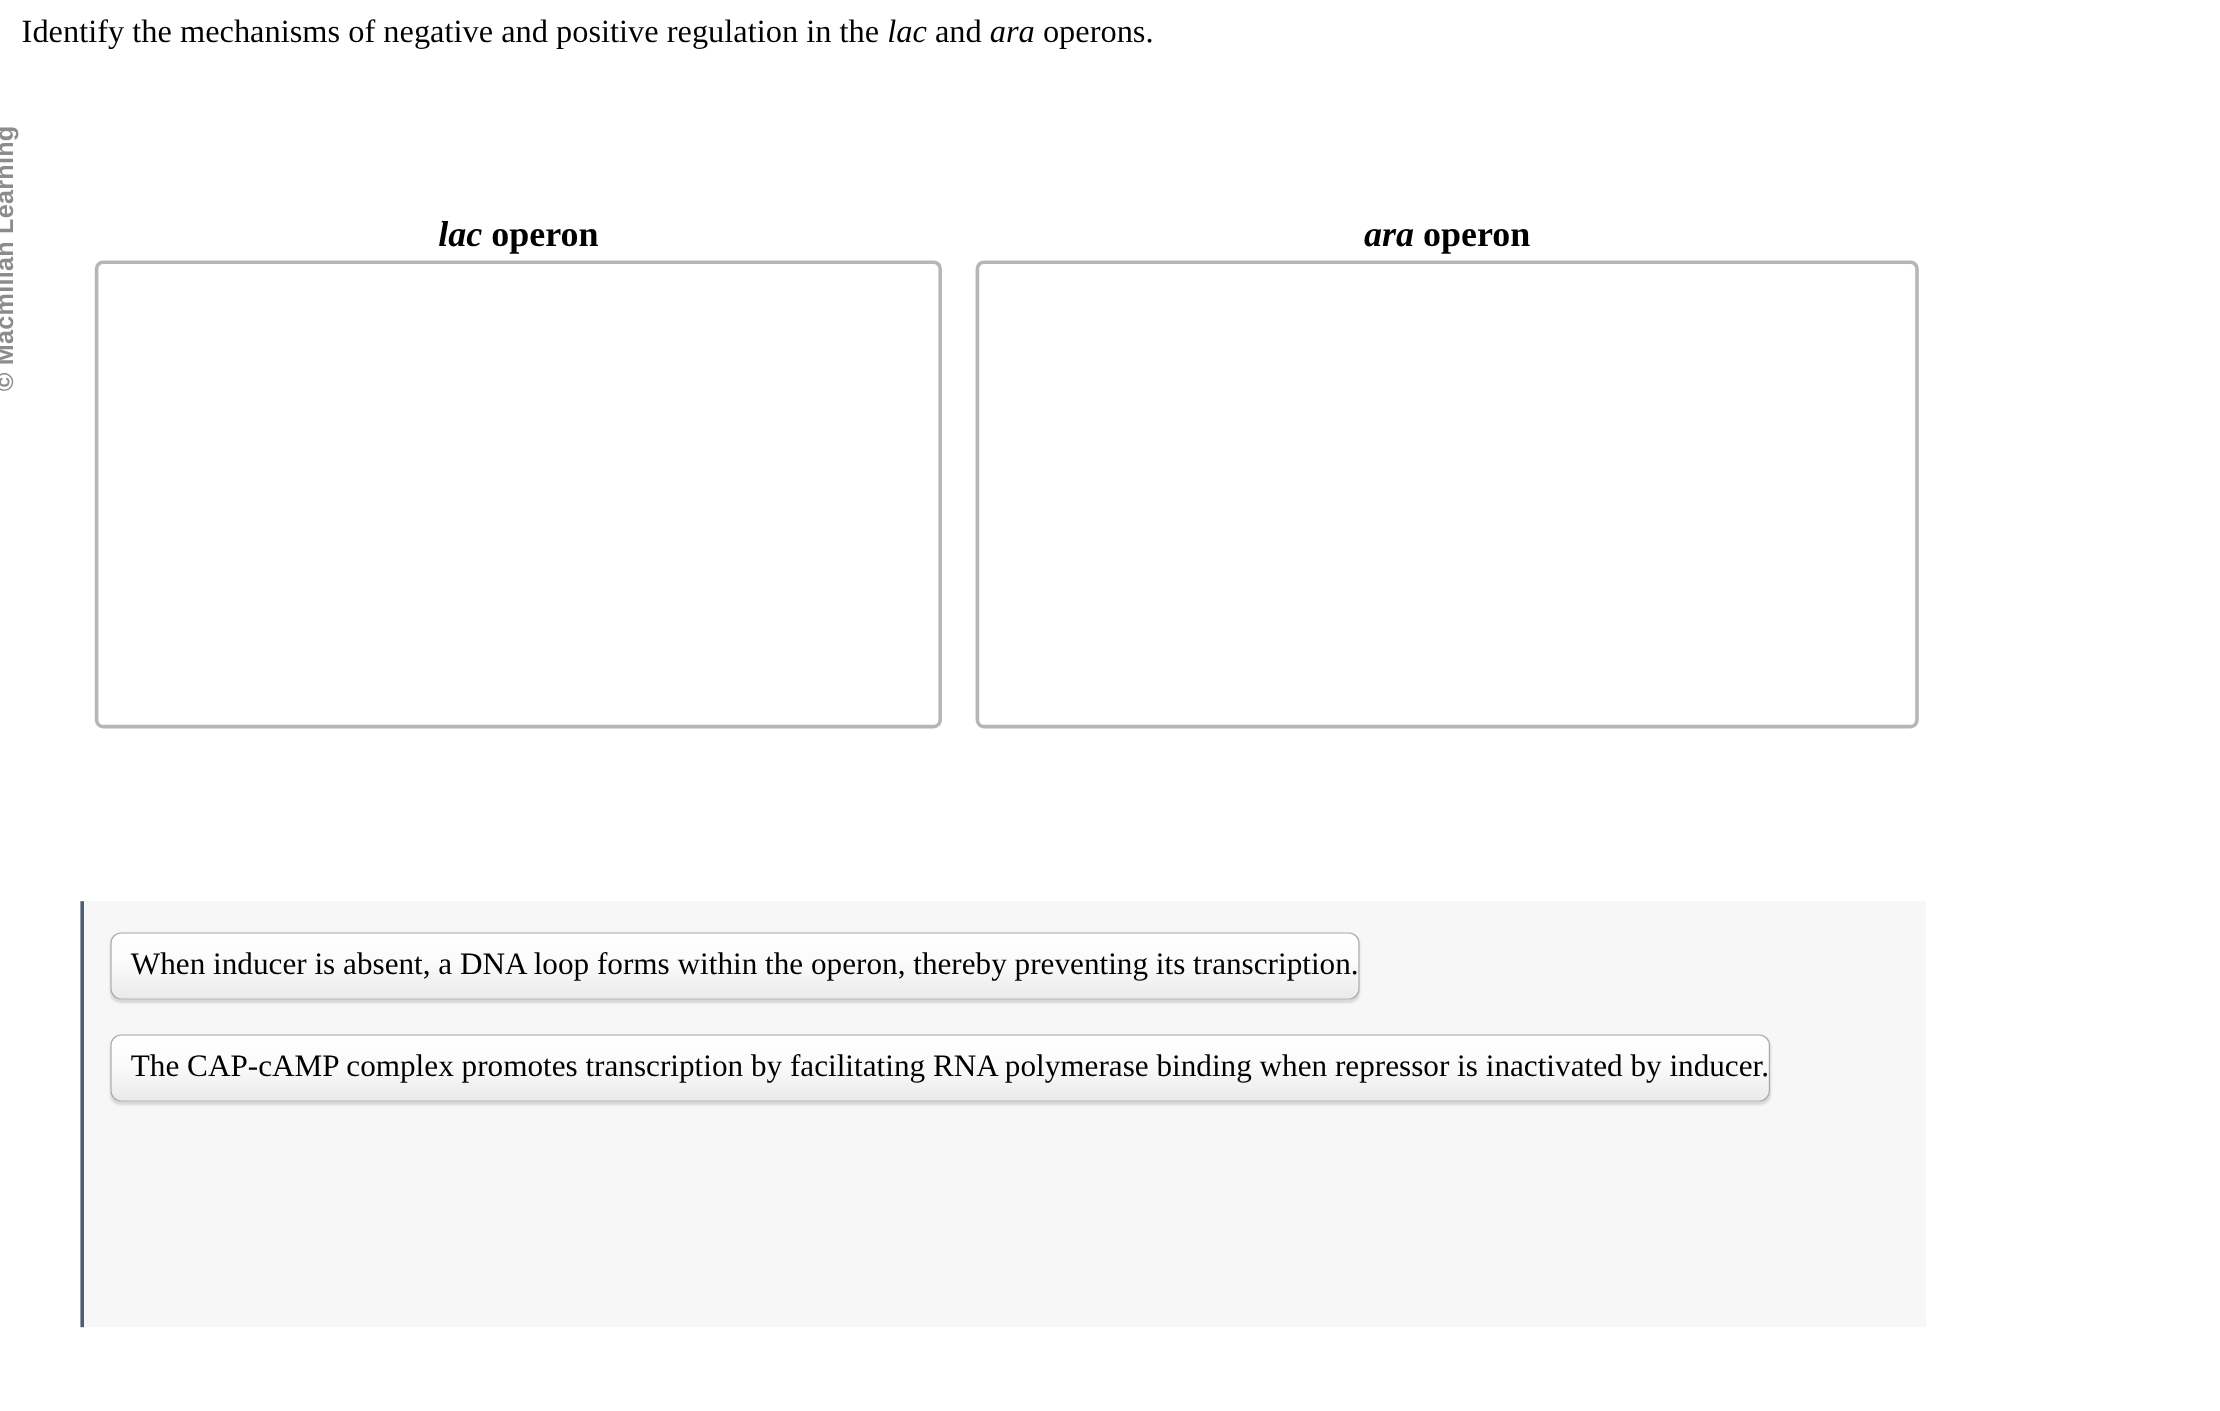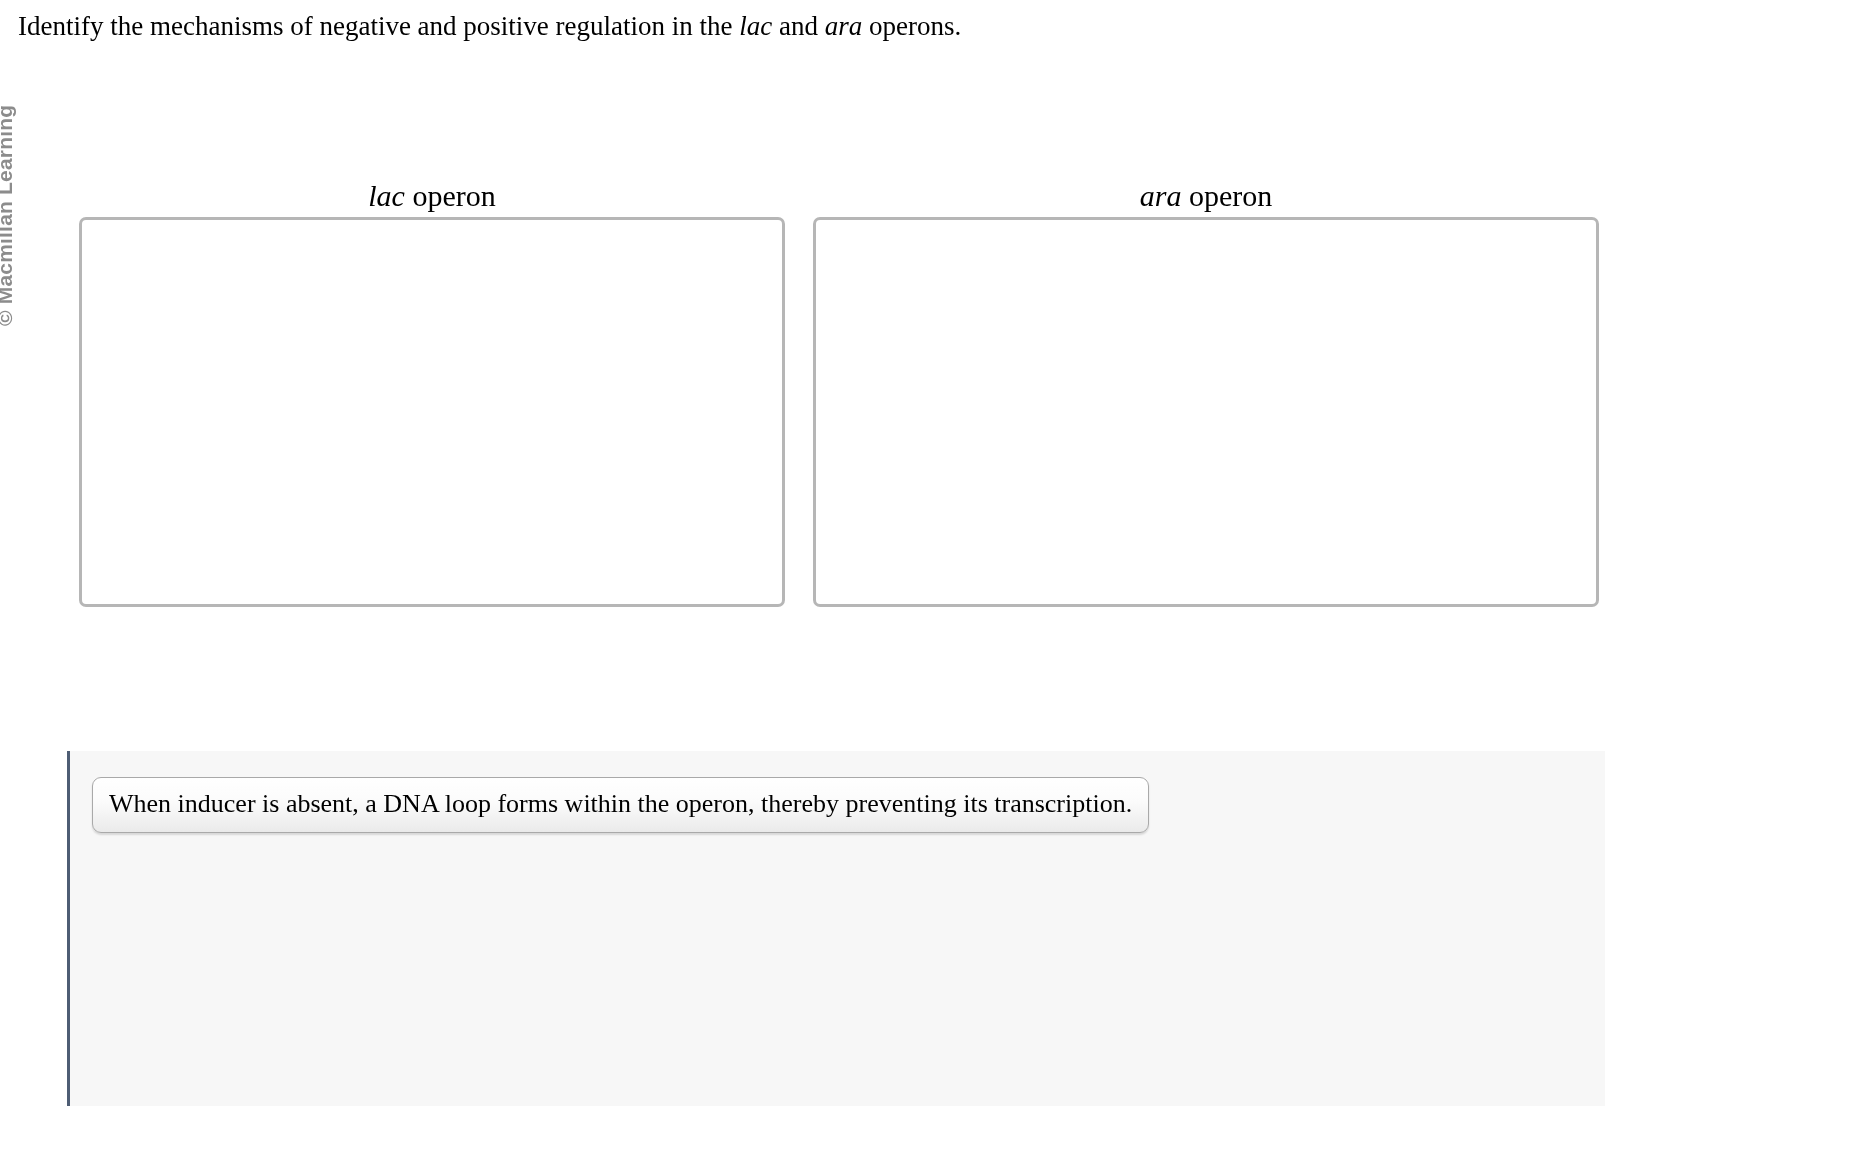--- a/index.html
+++ b/index.html
@@ -60,20 +60,21 @@
   }
   .zone-lac { left: 79px; width: 706px; }
   .zone-ara { left: 813px; width: 786px; }
 
   .zone-label {
     text-align: center;
     font-size: 30px;
     line-height: 40px;
     height: 40px;
     white-space: nowrap;
+    font-weight: bold;
   }
   .zone-label em { font-style: italic; }
 
   .zone-box {
     margin-top: 1px;
     height: 390px;
     border: 3px solid #b6b6b6;
     border-radius: 7px;
     background: #ffffff;
     box-sizing: border-box;
@@ -106,21 +107,21 @@
 
   .chip-row {
     padding: 0 0 0 22px;
     height: 85px;
     display: flex;
     align-items: flex-start;
   }
   .chip {
     display: inline-block;
     max-width: 1480px;
-    padding: 11px 16px 13px 16px;
+    padding: 11px 0 13px 16px;
     font-size: 26px;
     line-height: 30px;
     white-space: nowrap;
     border: 1px solid #a9a9a9;
     border-radius: 9px;
     background: linear-gradient(to bottom, #ffffff 0%, #fbfbfb 45%, #eaeaea 100%);
     box-shadow: 0 2px 2px rgba(0,0,0,0.13);
     color: #000000;
     cursor: move;
     box-sizing: border-box;
@@ -154,15 +155,18 @@
 </div>
 
 <div class="answer-bank">
   <div class="answer-bank-body">
 
     <div class="chip-row">
       <div class="chip">When inducer is absent, a DNA loop forms within the operon, thereby preventing its transcription.</div>
     </div>
 
 
+    <div class="chip-row">
+      <div class="chip">The CAP-cAMP complex promotes transcription by facilitating RNA polymerase binding when repressor is inactivated by inducer.</div>
+    </div>
 
   </div>
 </div>
 
 </body></html>

